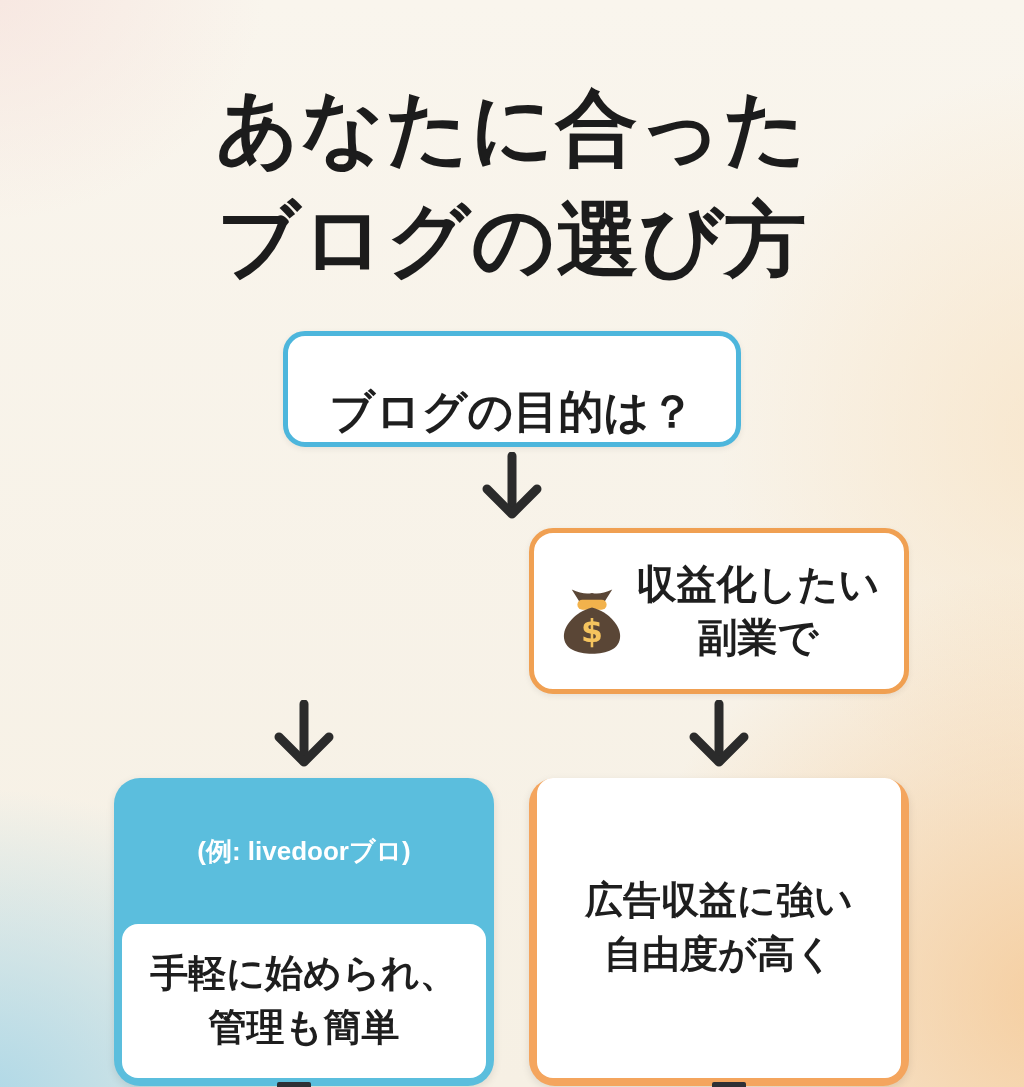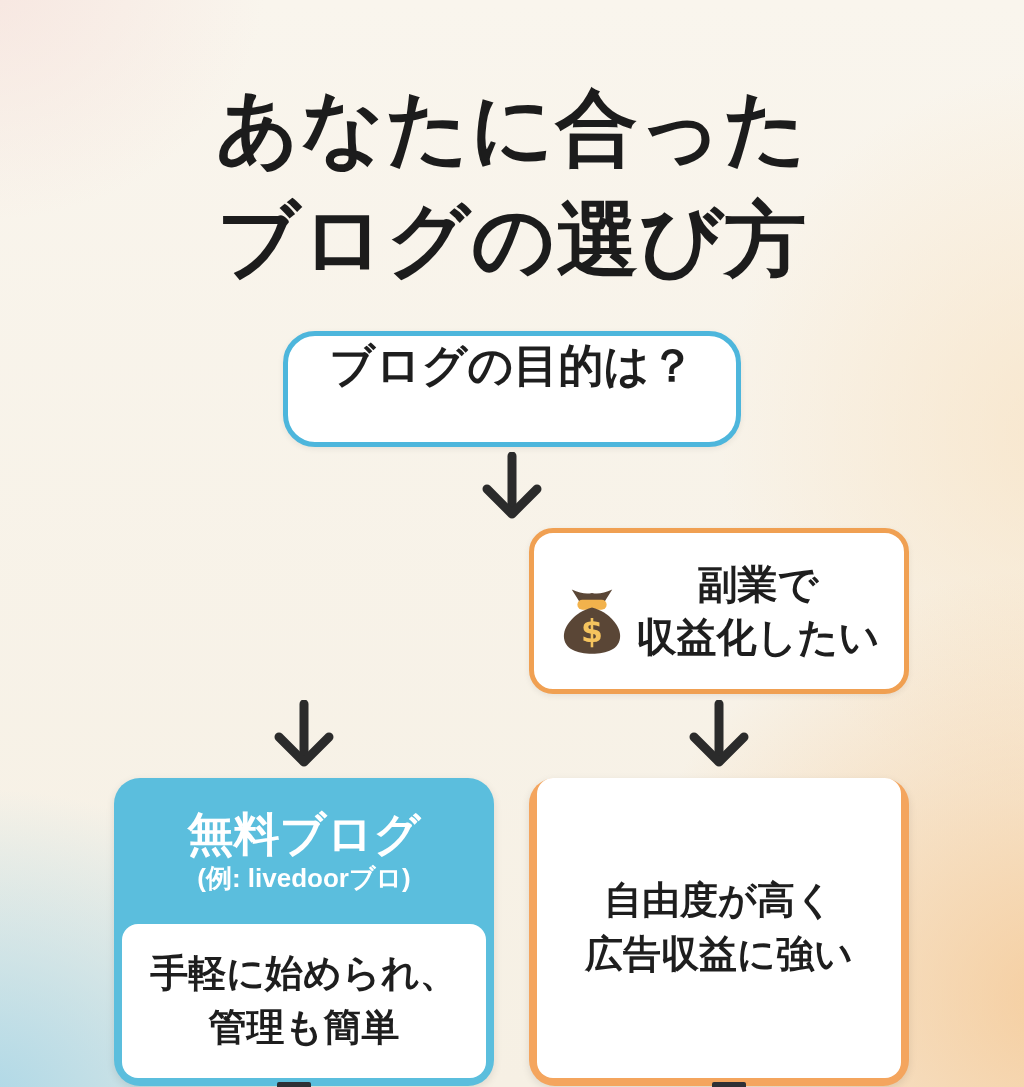--- a/index.html
+++ b/index.html
@@ -18,22 +18,22 @@
       linear-gradient(180deg,#f9f5ed 0%,#f6f0e4 100%);
   }
   .title {
     position:absolute; top:72px; left:0; width:1024px; margin:0;
     text-align:center; font-size:82px; font-weight:900; letter-spacing:1px;
     line-height:1.36; color:#1c1c1c;
   }
   .title span { display:block; }
   .qbox {
     position:absolute; left:283px; top:331px; width:458px; height:116px;
-    background:#fff; border:5px solid var(--blue_border,#4db6dc); border-radius:32px;
-    box-sizing:border-box; display:flex; align-items:flex-start; justify-content:center;
+    background:#fff; border:5px solid var(--blue_border,#4db6dc); border-radius:22px;
+    box-sizing:border-box; display:flex; align-items:flex-end; justify-content:center;
     box-shadow:0 2px 6px rgba(0,0,0,0.07);
     font-size:45px; font-weight:800;
   }
   .arrow { position:absolute; width:76px; height:72px; }
   .arrow-center { left:474px; top:452px; }
   .arrow-left   { left:266px; top:700px; }
   .arrow-right  { left:681px; top:700px; }
   .branch {
     position:absolute; top:528px; width:380px; height:166px;
     background:#fff; border-radius:24px; box-sizing:border-box;
@@ -93,49 +93,48 @@
   <div class="branch branch-right">
     <span class="icon">
       <svg width="72" height="72" viewBox="0 0 64 64">
         <path d="M21 15 L14 4 Q25 9 32 7 Q39 9 50 4 L43 15 Z" fill="#5a4636"></path>
         <rect x="19" y="13" width="26" height="9" rx="4.5" fill="#f2b24c"></rect>
         <path d="M32 20 C16 24 7 37 7 45 C7 57 19 61 32 61 C45 61 57 57 57 45 C57 37 48 24 32 20 Z" fill="#5a4636"></path>
         <text x="32" y="51" font-size="28" font-weight="bold" fill="#f5c45e" text-anchor="middle" font-family="DejaVu Sans, sans-serif">$</text>
       </svg>
     </span>
     <div class="branch-text">
+      <div>収益化したい</div>
       <div>副業で</div>
-      <div>収益化したい</div>
     </div>
   </div>
 
   <svg class="arrow arrow-left" viewBox="0 0 76 72">
     <path d="M38 4 V58" fill="none" stroke="#2b2b2b" stroke-width="9" stroke-linecap="round"></path>
     <path d="M13 37 L38 62 L63 37" fill="none" stroke="#2b2b2b" stroke-width="9" stroke-linecap="round" stroke-linejoin="round"></path>
   </svg>
 
   <svg class="arrow arrow-right" viewBox="0 0 76 72">
     <path d="M38 4 V58" fill="none" stroke="#2b2b2b" stroke-width="9" stroke-linecap="round"></path>
     <path d="M13 37 L38 62 L63 37" fill="none" stroke="#2b2b2b" stroke-width="9" stroke-linecap="round" stroke-linejoin="round"></path>
   </svg>
 
   <div class="card card-blue">
     <div class="card-header">
-      <div class="card-title">無料ブログ</div>
       <div class="card-subtitle">(例: livedoorブロ)</div>
     </div>
     <div class="card-body">
       <div>手軽に始められ、</div>
       <div>管理も簡単</div>
     </div>
   </div>
 
   <div class="card card-orange">
     <div class="card-body">
+      <div>広告収益に強い</div>
       <div>自由度が高く</div>
-      <div>広告収益に強い</div>
     </div>
   </div>
 
   <div class="stub stub-left"></div>
   <div class="stub stub-right"></div>
 
 </div>
 
 </body></html>

